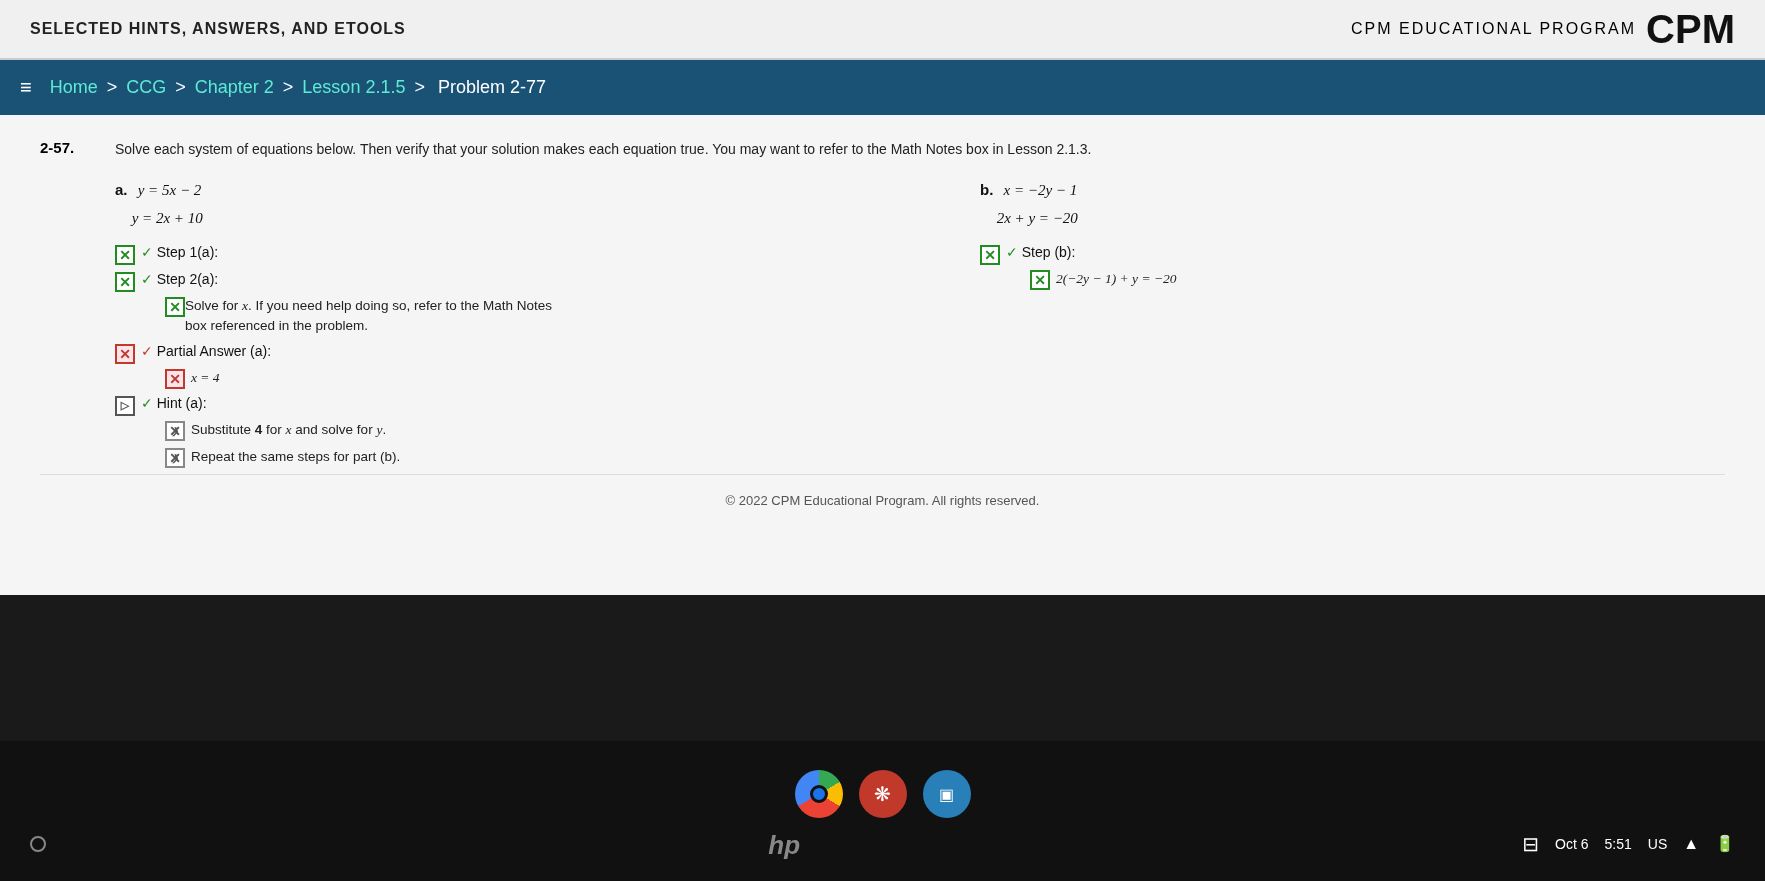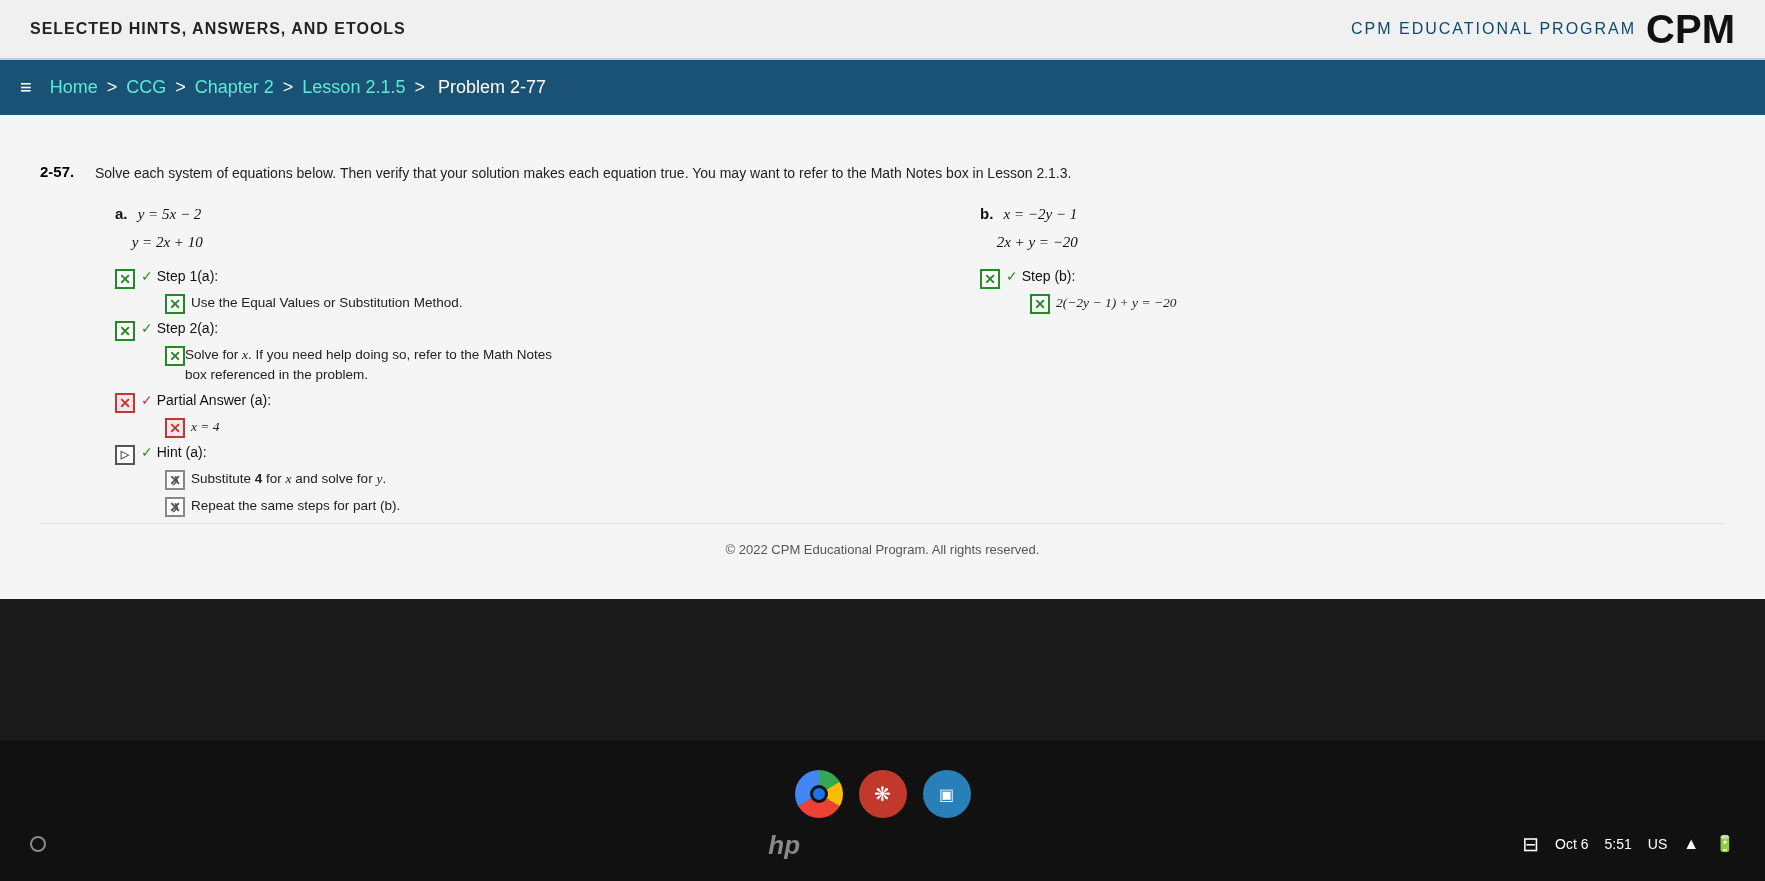--- a/index.html
+++ b/index.html
@@ -28,21 +28,21 @@
       color: #222;
     }
     .top-header-right {
       display: flex;
       align-items: center;
       gap: 10px;
     }
     .cpm-text-small {
       font-size: 16px;
       letter-spacing: 2px;
-      color: #0c4a6e;
+      color: #000000;
     }
     .cpm-text-large {
       font-size: 40px;
       font-weight: 900;
       color: #111;
       font-family: 'Arial Black', Arial, sans-serif;
     }
 
     
     .nav-bar {
@@ -76,22 +76,22 @@
 
     
     .main-content {
       background: #f5f5f5;
       padding: 24px 40px;
       min-height: 480px;
     }
 
     .problem-header {
       display: flex;
+      gap: 20px;
       margin-bottom: 16px;
-      margin-top: 24px;
     }
     .problem-number {
       font-weight: bold;
       font-size: 15px;
       min-width: 55px;
     }
     .problem-description {
       font-size: 14px;
       color: #222;
       line-height: 1.5;
@@ -324,26 +324,20 @@
         <span class="eq">y = 5x − 2</span><br>
         &nbsp;&nbsp;&nbsp;&nbsp;<span class="eq">y = 2x + 10</span>
       </div>
 
       <div class="step-container">
         <div class="step-row">
           <div class="checkbox-icon"></div>
           <div class="step-label">
             <span class="check-mark">✓</span>
             <span>Step 1(a):</span>
-          </div>
-        </div>
-        <div class="step-content">
-          <div class="step-content-inner">
-            <div class="checkbox-icon"></div>
-            <span class="step-text">Use the Equal Values or Substitution Method.</span>
           </div>
         </div>
       </div>
 
       <div class="step-container">
         <div class="step-row">
           <div class="checkbox-icon"></div>
           <div class="step-label">
             <span class="check-mark">✓</span>
             <span>Step 2(a):</span>

